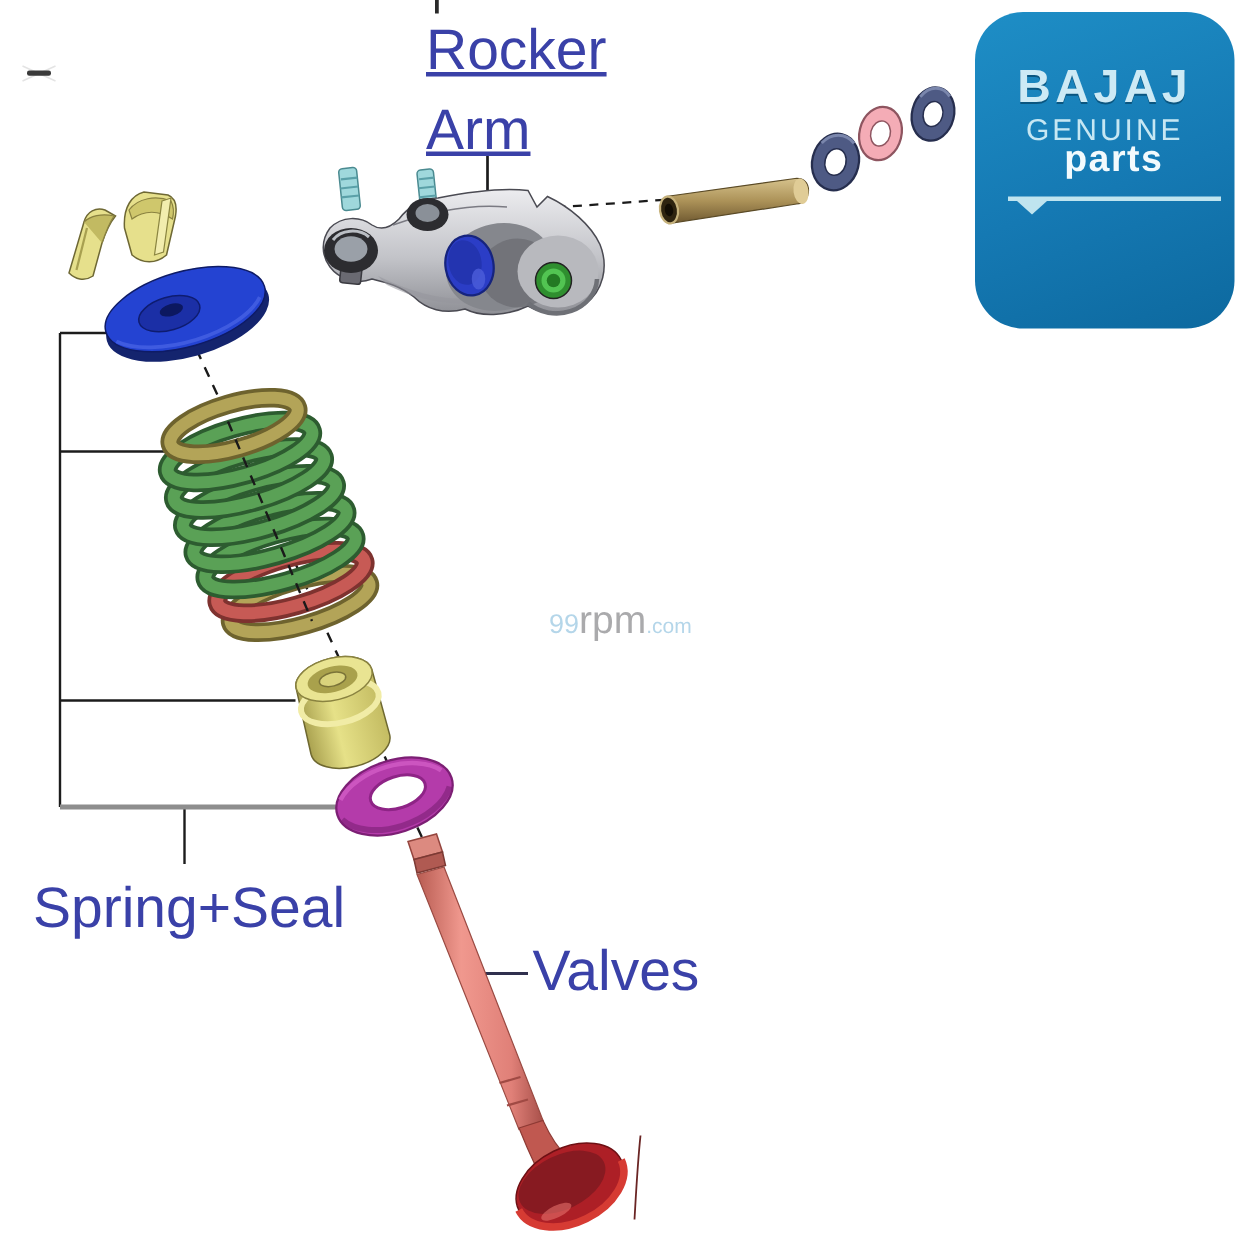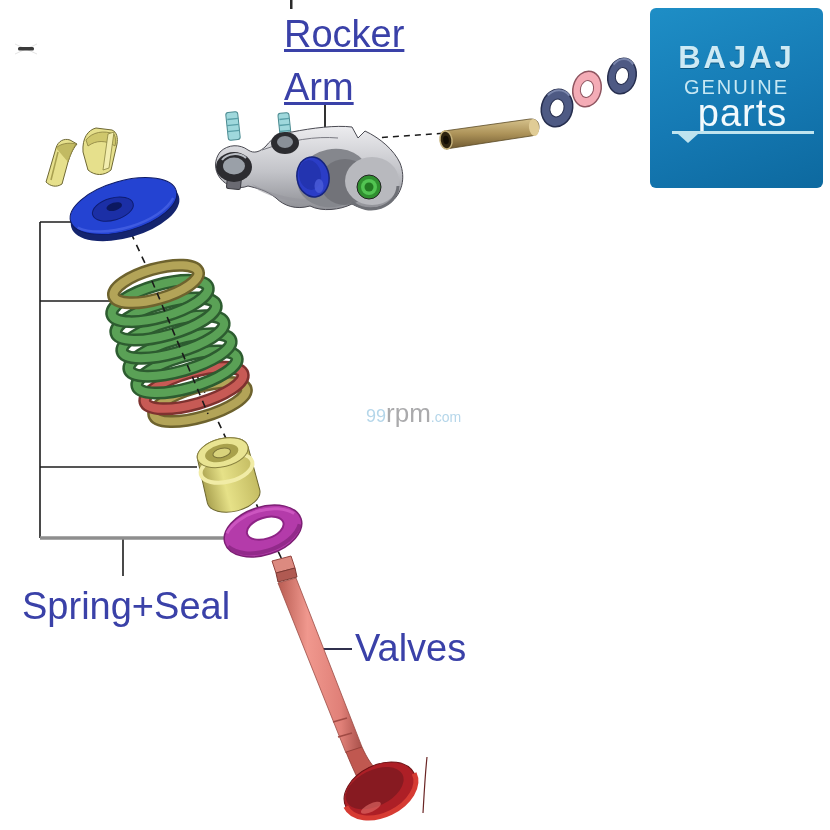--- a/index.html
+++ b/index.html
@@ -8,27 +8,27 @@
   #diagram-svg{position:absolute;left:0;top:0;}
   .part-label{position:absolute;color:#3a41a8;font-size:38px;white-space:pre-line;
               line-height:53px;letter-spacing:0px;}
   #rocker-arm-label{left:284px;top:8px;text-decoration:underline;}
   #spring-seal-label{left:22px;top:580px;}
   #valves-label{left:355px;top:622px;}
   #watermark{position:absolute;left:366px;top:398px;opacity:.85;white-space:nowrap;text-align:right;}
   #watermark .wm-blue{color:#a8cfe6;font-size:18px;}
   #watermark .wm-gray{color:#9c9c9e;font-size:26px;}
   #watermark .wm-small{color:#a8cfe6;font-size:14px;}
-  #badge{position:absolute;left:650px;top:8px;width:173px;height:180px;border-radius:6px;
+  #badge{position:absolute;left:650px;top:8px;width:173px;height:211px;border-radius:32px;
          background:linear-gradient(160deg,#1e8ec6 0%,#1579b3 55%,#0d699f 100%);}
   #badge div{position:absolute;left:0;right:0;text-align:center;}
   .badge-brand{top:32px;font-size:31px;font-weight:bold;letter-spacing:3px;color:#cdeaf5;
                text-shadow:0 1px 0 #0a5680;}
   .badge-genuine{top:68px;font-size:20px;letter-spacing:2px;color:#c6e7f3;}
-  .badge-parts{top:84px;font-size:38px;font-weight:normal;letter-spacing:1px;color:#f2fafd;margin-left:12px;}
+  .badge-parts{top:84px;font-size:25px;font-weight:bold;letter-spacing:1px;color:#f2fafd;margin-left:12px;}
   .badge-underline{top:123px;left:22px !important;right:9px !important;height:3px;background:#bfe4ef;}
   .badge-arrow{top:126px;left:28px !important;right:auto !important;width:0;height:0;
                border-left:10px solid transparent;border-right:10px solid transparent;
                border-top:9px solid #bfe4ef;}
 </style>
 </head>
 <body>
 
 <div id="canvas">
 

